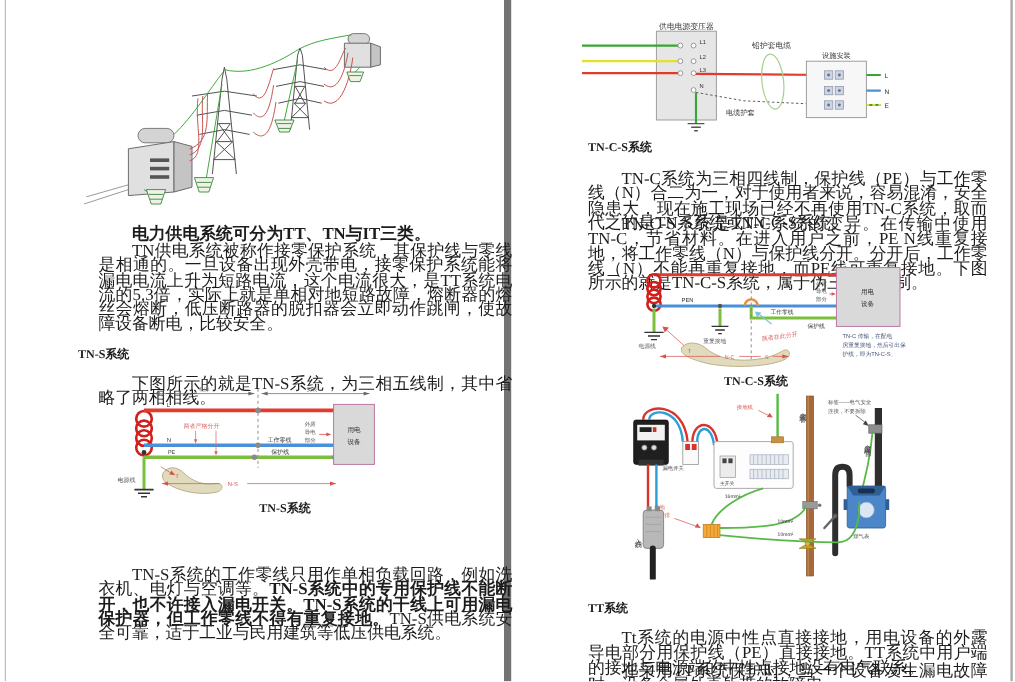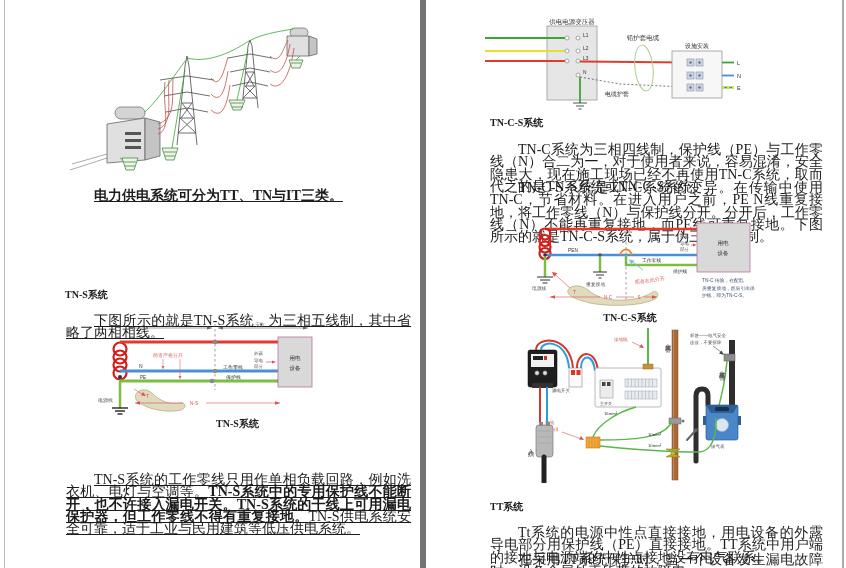--- a/index.html
+++ b/index.html
@@ -3,21 +3,21 @@
 <meta charset="utf-8">
 <style>
   html,body{margin:0;padding:0;background:#fff;}
   .canvas{position:relative;width:846px;height:568px;background:#fff;overflow:hidden;
           font-family:"Liberation Serif","DejaVu Serif",serif;color:#1c1c1c;}
   .edge{position:absolute;top:0;height:568px;}
   .edge-left{left:4px;width:1px;background:#bdbdbd;}
   .divider{left:420px;width:6px;background:#737373;}
   .edge-right{left:842px;width:2px;background:#ababab;}
   .para{position:absolute;font-size:14px;line-height:12.3px;text-align:justify;text-indent:2em;}
-  .pl{left:66px;width:345px;text-decoration:underline;}
+  .pl{left:82px;width:345px;}
   .pr{left:490px;width:333px;}
   .heading{position:absolute;font-size:10px;font-weight:bold;}
   .cap{position:absolute;font-size:10px;font-weight:bold;text-align:center;}
   .vlabel{position:absolute;writing-mode:vertical-rl;font-family:"Liberation Sans",sans-serif;
           font-size:6px;color:#555;letter-spacing:1px;}
   svg{position:absolute;}
   svg text{font-family:"Liberation Sans",sans-serif;fill:#333;}
   .t45{font-size:4.5px;} .t48{font-size:4.8px;} .t5{font-size:5px;} .t55{font-size:5.5px;}
   .t6{font-size:6px;} .t65{font-size:6.5px;}
   .red{fill:#d9534f;} .pink{fill:#e06666;} .navy{fill:#445577;} .gy{fill:#555;} .gy7{fill:#777;}
@@ -65,20 +65,21 @@
     </g>
     <g stroke="#2e7d32" stroke-width="0.7" fill="#eef3e6">
       <path d="M62,150 L78,150 L74,162 L66,162 Z M64,154 L76,154 M65,158 L75,158"></path>
       <path d="M102,140 L118,140 L114,152 L106,152 Z M104,144 L116,144 M105,148 L115,148"></path>
       <path d="M169,92 L185,92 L181,102 L173,102 Z M171,95 L183,95 M172,99 L182,99"></path>
       <path d="M229,52 L243,52 L240,60 L232,60 Z M231,55 L241,55"></path>
     </g>
   </svg>
 
   <p class="para pl" style="top:176px"><b>电力供电系统可分为TT、TN与IT三类。</b></p>
+  <p class="para pl" style="top:190px"><span>TN供电系统被称作接零保护系统，其保护线与零线是相通的。一旦设备出现外壳带电，接零保护系统能将漏电电流上升为短路电流，这个电流很大，是TT系统电流的5.3倍，实际上就是单相对地短路故障，熔断器的熔丝会熔断，低压断路器的脱扣器会立即动作跳闸，使故障设备断电，比较安全。</span></p>
   <div class="heading" style="left:65px;top:288px">TN-S系统</div>
   <p class="para pl" style="top:301px"><span>下图所示的就是TN-S系统，为三相五线制，其中省略了两相相线。</span></p>
 
   <svg style="left:90px;top:322px" width="270" height="100" viewBox="0 0 270 100">
     <g>
       <path d="M38,6 L122,6 M128,6 L218,6" stroke="#666" stroke-width="0.6"></path>
       <polygon points="38,6 43,4.5 43,7.5" fill="#666"></polygon>
         <polygon points="122,6 117,4.5 117,7.5" fill="#666"></polygon>
       <polygon points="128,6 133,4.5 133,7.5" fill="#666"></polygon>
         <polygon points="218,6 213,4.5 213,7.5" fill="#666"></polygon>

